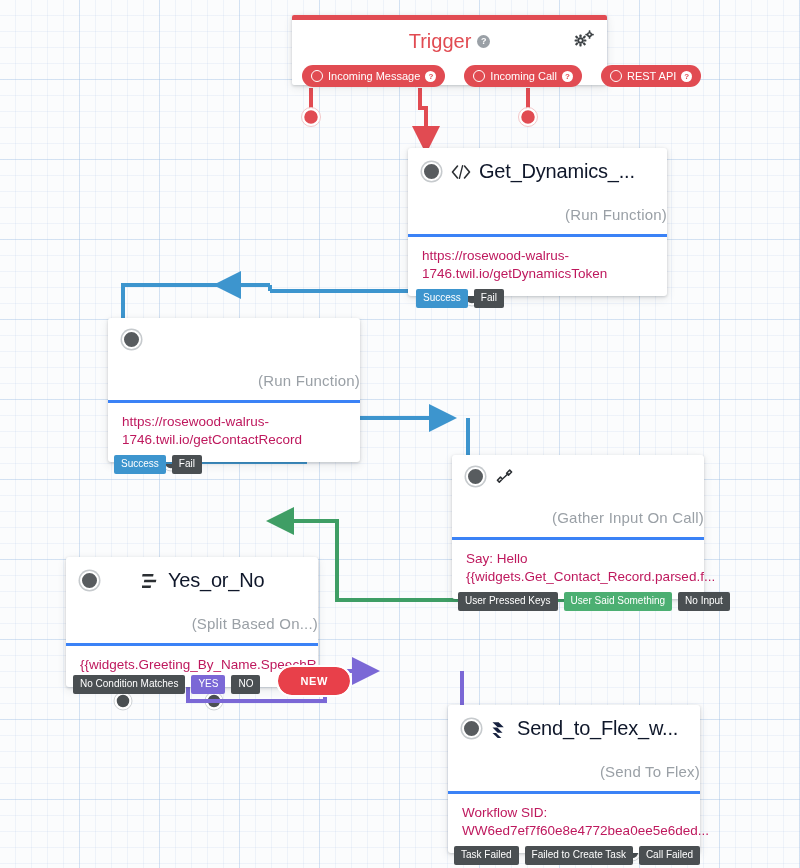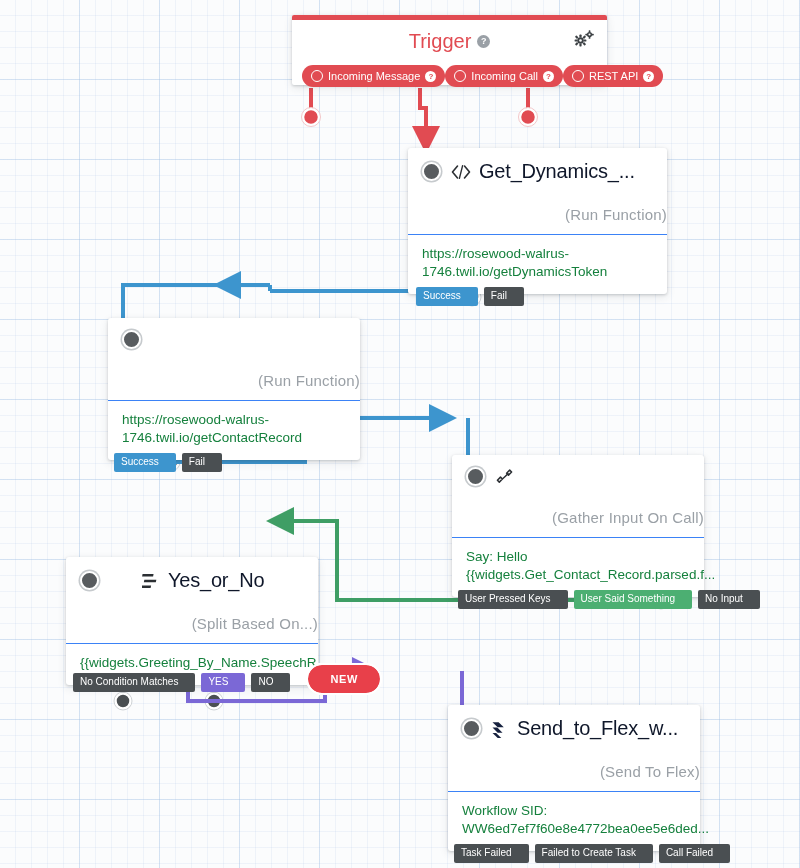--- a/index.html
+++ b/index.html
@@ -43,29 +43,29 @@
   .node-title{
     font-size:20px;color:#0f172a;letter-spacing:-.2px;
     white-space:nowrap;overflow:hidden;
     display:flex;align-items:center;gap:7px;
   }
   .node-sub{
     text-align:right;font-size:15px;color:#9aa0a6;
     margin-top:23px;padding-bottom:11px;letter-spacing:.2px;
   }
   .node-body{
-    border-top:1px solid #3b82f6;
+    border-top:3px solid #3b82f6;
     padding:10px 14px 13px 14px;
-    font-size:13.5px;line-height:1.32;color:#15803d;
+    font-size:13.5px;line-height:1.32;color:#be185d;
     white-space:pre-line;
   }
   .ports{position:absolute;left:8px;bottom:-12px;display:flex;align-items:flex-start;gap:6px;}
   .port{
     font-size:10px;color:#fff;background:#4a4f52;
-    padding:4px 17px 5px 7px;border-radius:2px;white-space:nowrap;
+    padding:4px 7px 5px 7px;border-radius:2px;white-space:nowrap;
     line-height:1;font-weight:400;
   }
   .port.blue{background:#3d95ce;}
   .port.green{background:#4caf72;}
   .port.purple{background:#7b68d6;}
   .new-pill{
     margin-left:12px;
     background:#e8404a;color:#fff;font-size:11px;font-weight:700;
     letter-spacing:.6px;
     padding:6px 20px;border-radius:20px;
@@ -87,21 +87,21 @@
     text-align:center;font-size:20px;color:#e14b52;
     margin-top:10px;display:flex;align-items:center;justify-content:center;gap:6px;
   }
   .qmark{
     display:inline-block;width:13px;height:13px;border-radius:50%;
     background:#9aa0a6;color:#fff;font-size:9px;font-weight:700;
     line-height:13px;text-align:center;font-family:"Liberation Sans",sans-serif;
   }
   .qmark.sm{width:11px;height:11px;line-height:11px;font-size:8px;background:#fff;color:#e14b52;}
   .gear{position:absolute;right:12px;top:14px;}
-  .trig-ports{position:absolute;left:10px;top:50px;display:flex;gap:0;}
+  .trig-ports{position:absolute;left:10px;top:50px;display:flex;gap:19px;}
   .trig-pill{
     background:#e14b52;color:#fff;border-radius:14px;
     font-size:11px;height:22px;display:flex;align-items:center;gap:5px;
     padding:0 9px;white-space:nowrap;
   }
   .o-ring{width:10px;height:10px;border-radius:50%;border:1.6px solid #fff;flex:0 0 auto;}
 </style>
 </head>
 <body>
 

